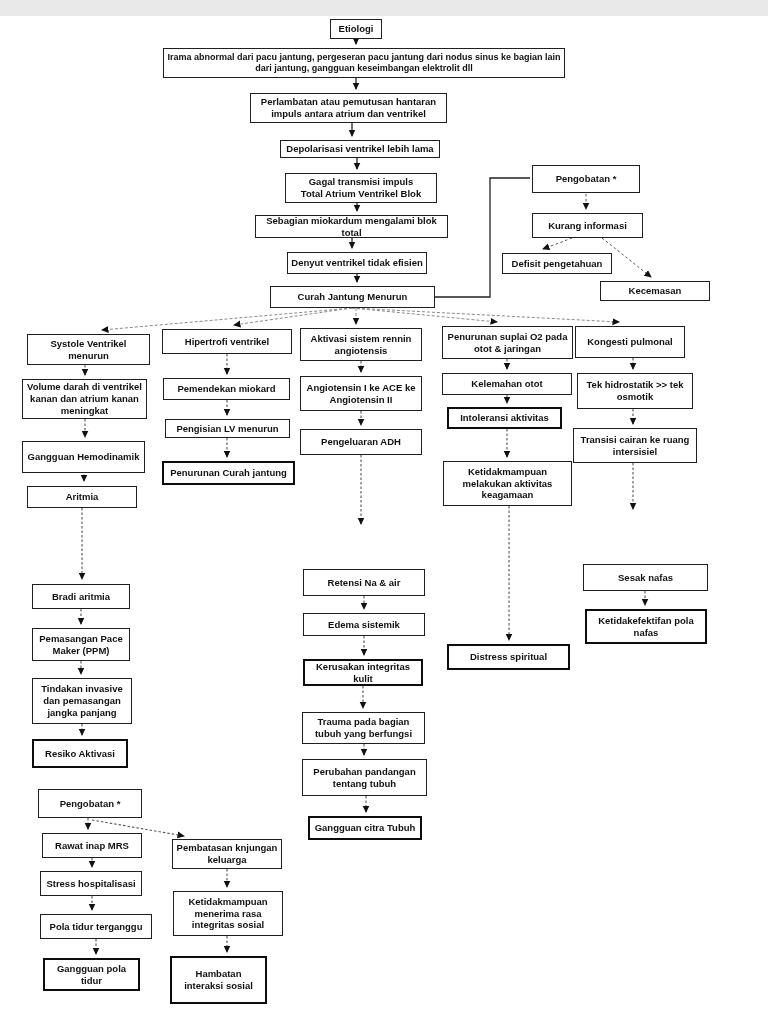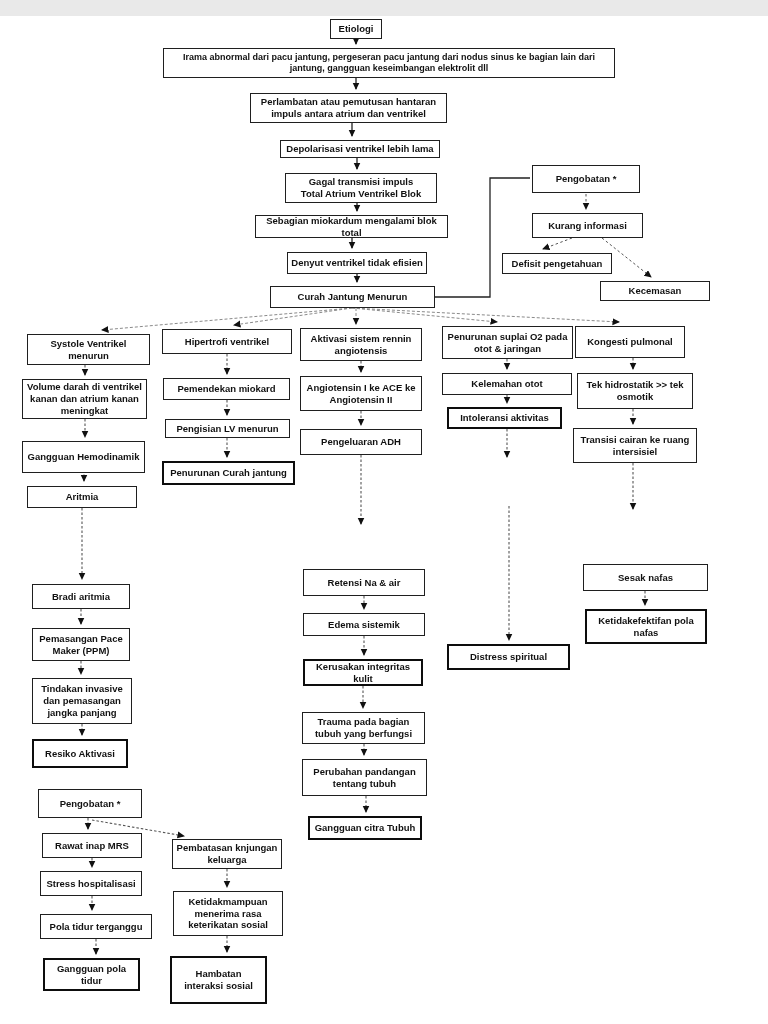--- a/index.html
+++ b/index.html
@@ -94,21 +94,21 @@
       <line x1="92" y1="842" x2="92" y2="851" marker-end="url(#ah)"></line>
       <line x1="92" y1="880" x2="92" y2="894" marker-end="url(#ah)"></line>
       <line x1="96" y1="923" x2="96" y2="938" marker-end="url(#ah)"></line>
 
       <line x1="227" y1="853" x2="227" y2="871" marker-end="url(#ah)"></line>
       <line x1="227" y1="920" x2="227" y2="936" marker-end="url(#ah)"></line>
     </g>
   </svg>
 
   <div class="node" style="left:330px;top:3px;width:52px;height:20px">Etiologi</div>
-  <div class="node big" style="left:163px;top:32px;width:452px;height:30px">Irama abnormal dari pacu jantung, pergeseran pacu jantung dari nodus sinus ke bagian lain dari jantung, gangguan keseimbangan elektrolit dll</div>
+  <div class="node big" style="left:163px;top:32px;width:402px;height:30px">Irama abnormal dari pacu jantung, pergeseran pacu jantung dari nodus sinus ke bagian lain dari jantung, gangguan keseimbangan elektrolit dll</div>
   <div class="node" style="left:250px;top:77px;width:197px;height:30px">Perlambatan atau pemutusan hantaran impuls antara atrium dan ventrikel</div>
   <div class="node" style="left:280px;top:124px;width:160px;height:18px">Depolarisasi ventrikel lebih lama</div>
   <div class="node" style="left:285px;top:157px;width:152px;height:30px">Gagal transmisi impuls
 Total Atrium Ventrikel Blok</div>
   <div class="node" style="left:255px;top:199px;width:193px;height:23px">Sebagian miokardum mengalami blok total</div>
   <div class="node" style="left:287px;top:236px;width:140px;height:22px">Denyut ventrikel tidak efisien</div>
   <div class="node" style="left:270px;top:270px;width:165px;height:22px">Curah Jantung Menurun</div>
 
   <div class="node" style="left:532px;top:149px;width:108px;height:28px">Pengobatan *</div>
   <div class="node" style="left:532px;top:197px;width:111px;height:25px">Kurang informasi</div>
@@ -125,20 +125,21 @@
   <div class="node" style="left:165px;top:403px;width:125px;height:19px">Pengisian LV menurun</div>
   <div class="node bold" style="left:162px;top:445px;width:133px;height:24px">Penurunan Curah jantung</div>
 
   <div class="node" style="left:300px;top:312px;width:122px;height:33px">Aktivasi sistem rennin angiotensis</div>
   <div class="node" style="left:300px;top:360px;width:122px;height:35px">Angiotensin I ke ACE ke Angiotensin II</div>
   <div class="node" style="left:300px;top:413px;width:122px;height:26px">Pengeluaran ADH</div>
 
   <div class="node" style="left:442px;top:310px;width:131px;height:33px">Penurunan suplai O2 pada otot &amp; jaringan</div>
   <div class="node" style="left:442px;top:357px;width:130px;height:22px">Kelemahan otot</div>
   <div class="node bold" style="left:447px;top:391px;width:115px;height:22px">Intoleransi aktivitas</div>
+  <div class="node" style="left:443px;top:445px;width:129px;height:45px">Ketidakmampuan melakukan aktivitas keagamaan</div>
 
   <div class="node" style="left:575px;top:310px;width:110px;height:32px">Kongesti pulmonal</div>
   <div class="node" style="left:577px;top:357px;width:116px;height:36px">Tek hidrostatik &gt;&gt; tek osmotik</div>
   <div class="node" style="left:573px;top:412px;width:124px;height:35px">Transisi cairan ke ruang intersisiel</div>
 
   <div class="node" style="left:32px;top:568px;width:98px;height:25px">Bradi aritmia</div>
   <div class="node" style="left:32px;top:612px;width:98px;height:33px">Pemasangan Pace Maker (PPM)</div>
   <div class="node" style="left:32px;top:662px;width:100px;height:46px">Tindakan invasive dan pemasangan jangka panjang</div>
   <div class="node bold" style="left:32px;top:723px;width:96px;height:29px">Resiko Aktivasi</div>
 
@@ -154,16 +155,16 @@
   <div class="node" style="left:583px;top:548px;width:125px;height:27px">Sesak nafas</div>
   <div class="node bold" style="left:585px;top:593px;width:122px;height:35px">Ketidakefektifan pola nafas</div>
 
   <div class="node" style="left:38px;top:773px;width:104px;height:29px">Pengobatan *</div>
   <div class="node" style="left:42px;top:817px;width:100px;height:25px">Rawat inap MRS</div>
   <div class="node" style="left:40px;top:855px;width:102px;height:25px">Stress hospitalisasi</div>
   <div class="node" style="left:40px;top:898px;width:112px;height:25px">Pola tidur terganggu</div>
   <div class="node" style="left:172px;top:823px;width:110px;height:30px">Pembatasan knjungan keluarga</div>
 
   <div class="node bold" style="left:43px;top:942px;width:97px;height:33px">Gangguan pola tidur</div>
-  <div class="node" style="left:173px;top:875px;width:110px;height:45px">Ketidakmampuan menerima rasa keterikatan sosial</div>
+  <div class="node" style="left:173px;top:875px;width:110px;height:45px">Ketidakmampuan menerima rasa integritas sosial</div>
   <div class="node bold" style="left:170px;top:940px;width:97px;height:48px">Hambatan interaksi sosial</div>
 
 </div>
 
 </body></html>

